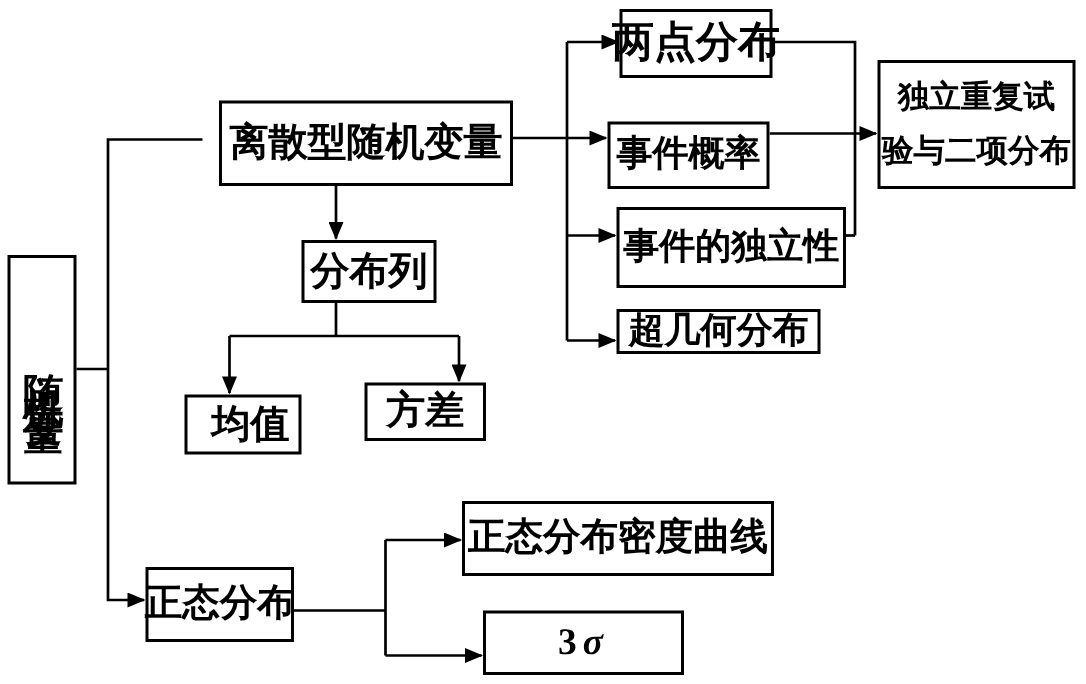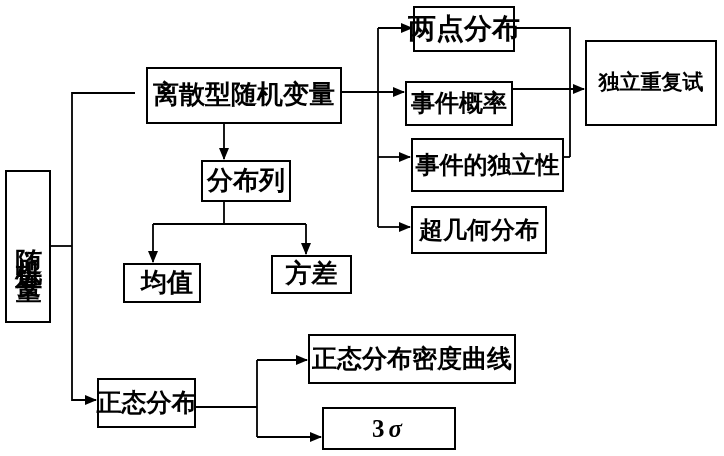--- a/index.html
+++ b/index.html
@@ -39,25 +39,25 @@
   .node-random-variable {
     left: 5px; top: 170px; width: 46px; height: 153px;
     writing-mode: vertical-lr;
     text-orientation: upright;
     letter-spacing: 10px;
     font-size: 27px;
   }
   .node-discrete       { left: 146px; top: 67px;  width: 196px; height: 57px; font-size: 26px; }
   .node-dist-list      { left: 181px; top: 160px; width: 90px;  height: 42px; font-size: 26px; margin-left: 20px; }
   .node-mean           { left: 123px; top: 263px; width: 78px;  height: 40px; font-size: 26px; padding-left: 10px; }
-  .node-variance       { left: 271px; top: 255px; width: 81px;  height: 39px; font-size: 26px; }
+  .node-variance       { left: 243px; top: 255px; width: 81px;  height: 39px; font-size: 26px; }
   .node-two-point      { left: 413px; top: 6px;   width: 102px; height: 46px; font-size: 28px; }
   .node-event-prob     { left: 405px; top: 71px;  width: 108px; height: 45px; font-size: 24px; margin-top: 10px; }
   .node-event-indep    { left: 411px; top: 138px; width: 153px; height: 54px; font-size: 24px; }
-  .node-hypergeom      { left: 411px; top: 206px; width: 136px; height: 48px; font-size: 24px; }
+  .node-hypergeom      { left: 411px; top: 206px; width: 136px; height: 30px; font-size: 24px; }
   .node-binomial       {
     left: 585px; top: 22px; width: 132px; height: 86px;
     font-size: 21px; flex-direction: column; line-height: 1.7; margin-top: 18px;
   }
   .node-normal         { left: 97px;  top: 378px; width: 99px;  height: 50px; font-size: 25px; font-family: Liberation Serif, serif; }
   .node-density        { left: 308px; top: 334px; width: 208px; height: 50px; font-size: 25px; }
   .node-sigma          { left: 322px; top: 407px; width: 134px; height: 43px; font-size: 25px; }
   .node-sigma .sigma-symbol {
     font-style: italic;
     padding: 0 4px;
@@ -116,20 +116,21 @@
   <div class="node node-two-point">两点分布</div>
 
   <div class="node node-event-prob">事件概率</div>
 
   <div class="node node-event-indep">事件的独立性</div>
 
   <div class="node node-hypergeom">超几何分布</div>
 
   <div class="node node-binomial">
     <span>独立重复试</span>
+    <span>验与二项分布</span>
   </div>
 
   <div class="node node-normal">正态分布</div>
 
   <div class="node node-density">正态分布密度曲线</div>
 
   <div class="node node-sigma">
     <span>3</span>
     <span class="sigma-symbol">σ</span>
   </div>

